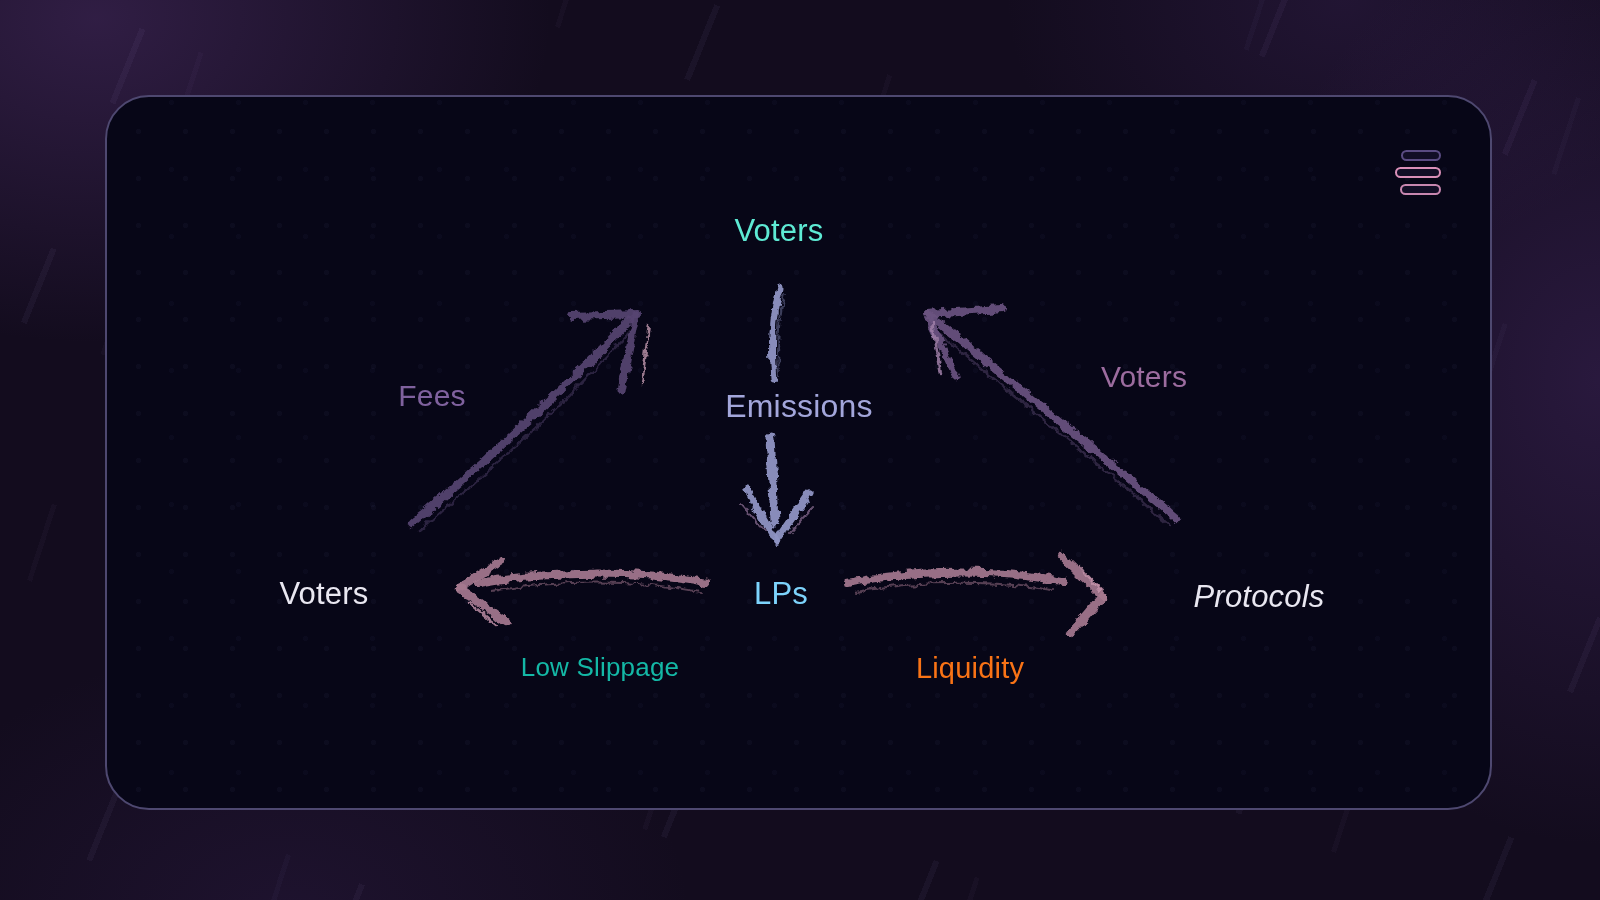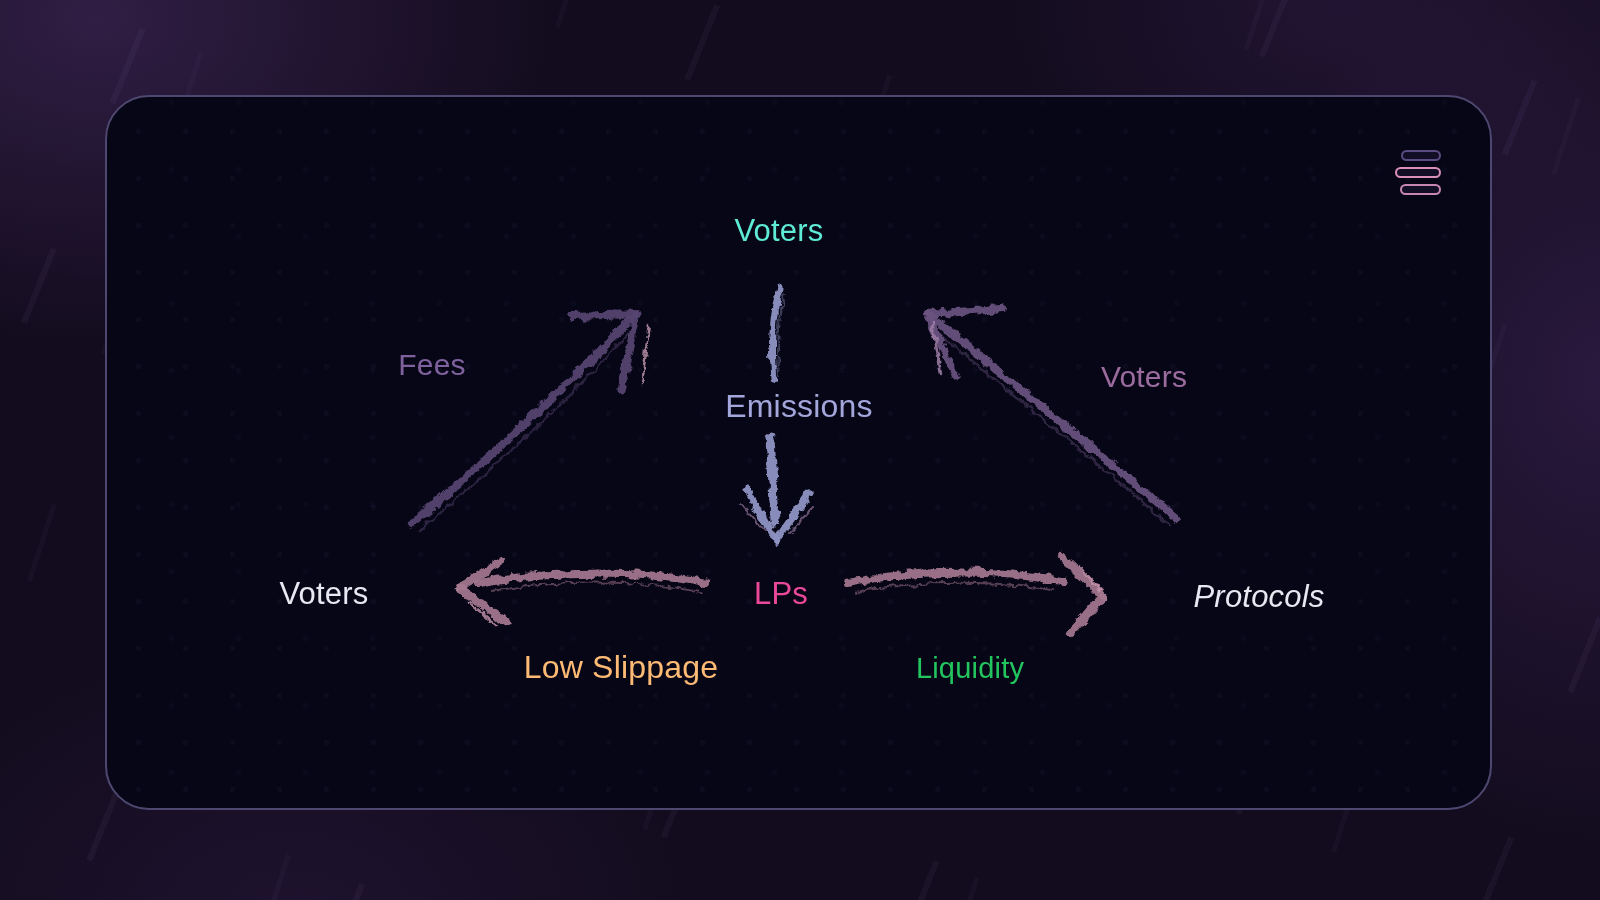--- a/index.html
+++ b/index.html
@@ -115,20 +115,20 @@
     <path d="M848 583 C915 569 1000 570 1063 581" stroke-width="8" opacity="0.92"></path>
     <path d="M855 592 C925 579 1000 581 1052 590" stroke-width="2" opacity="0.5"></path>
     <path d="M1103 596 L1062 557" stroke-width="8" opacity="0.92"></path>
     <path d="M1103 596 L1070 634" stroke-width="8" opacity="0.92"></path>
     <path d="M1079 566 L1100 591" stroke-width="2.5" opacity="0.8" stroke="#c795ac"></path>
   </g>
 </svg>
 
 <div class="lbl node" style="left: 779px; top: 231px; color: #5eead4;">Voters</div>
 <div class="lbl node" style="left: 324px; top: 594px; color: rgb(233, 231, 241);">Voters</div>
-<div class="lbl node" style="left: 781px; top: 594px; color: #ec4899; text-align: right;">LPs</div>
+<div class="lbl node" style="left: 781px; top: 594px; color: #7dd3fc; text-align: right;">LPs</div>
 <div class="lbl node" style="left: 1259px; top: 597px; color: rgb(233, 231, 241); font-style: italic;">Protocols</div>
 
-<div class="lbl edge-lbl" style="left: 432px; top: 365px; color: rgb(127, 97, 158); text-align: right;">Fees</div>
+<div class="lbl edge-lbl" style="left: 432px; top: 396px; color: rgb(127, 97, 158); text-align: right;">Fees</div>
 <div class="lbl edge-lbl" style="left: 799px; top: 406px; font-size: 32px; color: rgb(163, 166, 219);">Emissions</div>
 <div class="lbl edge-lbl" style="left: 1144px; top: 377px; color: rgb(156, 108, 159);">Voters</div>
-<div class="lbl edge-lbl" style="left: 600px; top: 667px; font-size: 32px; color: #fdba74; margin-left: 21px;">Low Slippage</div>
-<div class="lbl edge-lbl" style="left: 970px; top: 668px; font-size: 29px; color: #22c55e;">Liquidity</div>
+<div class="lbl edge-lbl" style="left: 600px; top: 667px; font-size: 26px; color: #14b8a6;">Low Slippage</div>
+<div class="lbl edge-lbl" style="left: 970px; top: 668px; font-size: 29px; color: #f97316;">Liquidity</div>
 
 </body></html>

